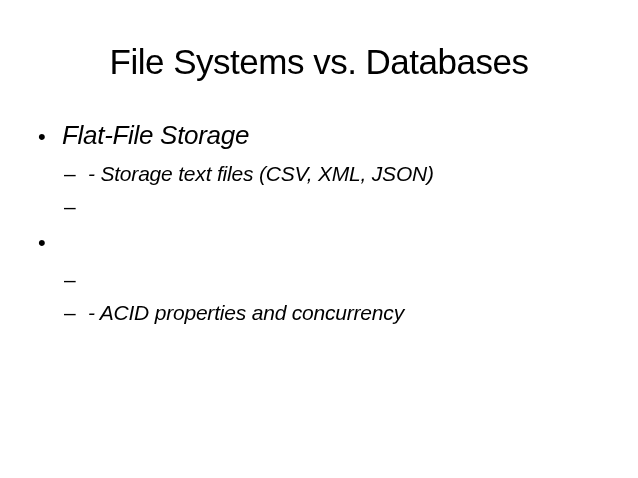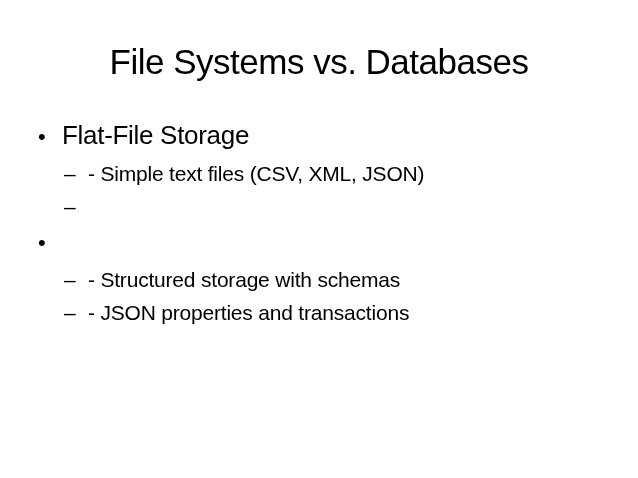--- a/index.html
+++ b/index.html
@@ -62,53 +62,53 @@
   }
   .row.l1 .marker {
     width: 24px;
     font-size: 22px;
   }
   .row.l2 .marker {
     width: 24px;
   }
   .txt {
     flex: 0 0 auto;
+    font-style: italic;
   }
 </style>
 </head>
 <body>
 
 <div class="slide">
 
   <div class="slide-title">File Systems vs. Databases</div>
 
   <div class="body-list">
 
     <div class="row l1">
       <span class="marker">•</span>
       <span class="txt">Flat-File Storage</span>
     </div>
 
     <div class="row l2">
       <span class="marker">–</span>
-      <span class="txt">- Simple text files (CSV, XML, JSON)</span>
+      <span class="txt">- Storage text files (CSV, XML, JSON)</span>
     </div>
 
     <div class="row l2">
       <span class="marker">–</span>
     </div>
 
     <div class="row l1">
       <span class="marker">•</span>
     </div>
 
     <div class="row l2">
       <span class="marker">–</span>
-      <span class="txt">- Structured storage with schemas</span>
     </div>
 
     <div class="row l2">
       <span class="marker">–</span>
-      <span class="txt">- JSON properties and transactions</span>
+      <span class="txt">- ACID properties and concurrency</span>
     </div>
 
   </div>
 </div>
 
 </body></html>

